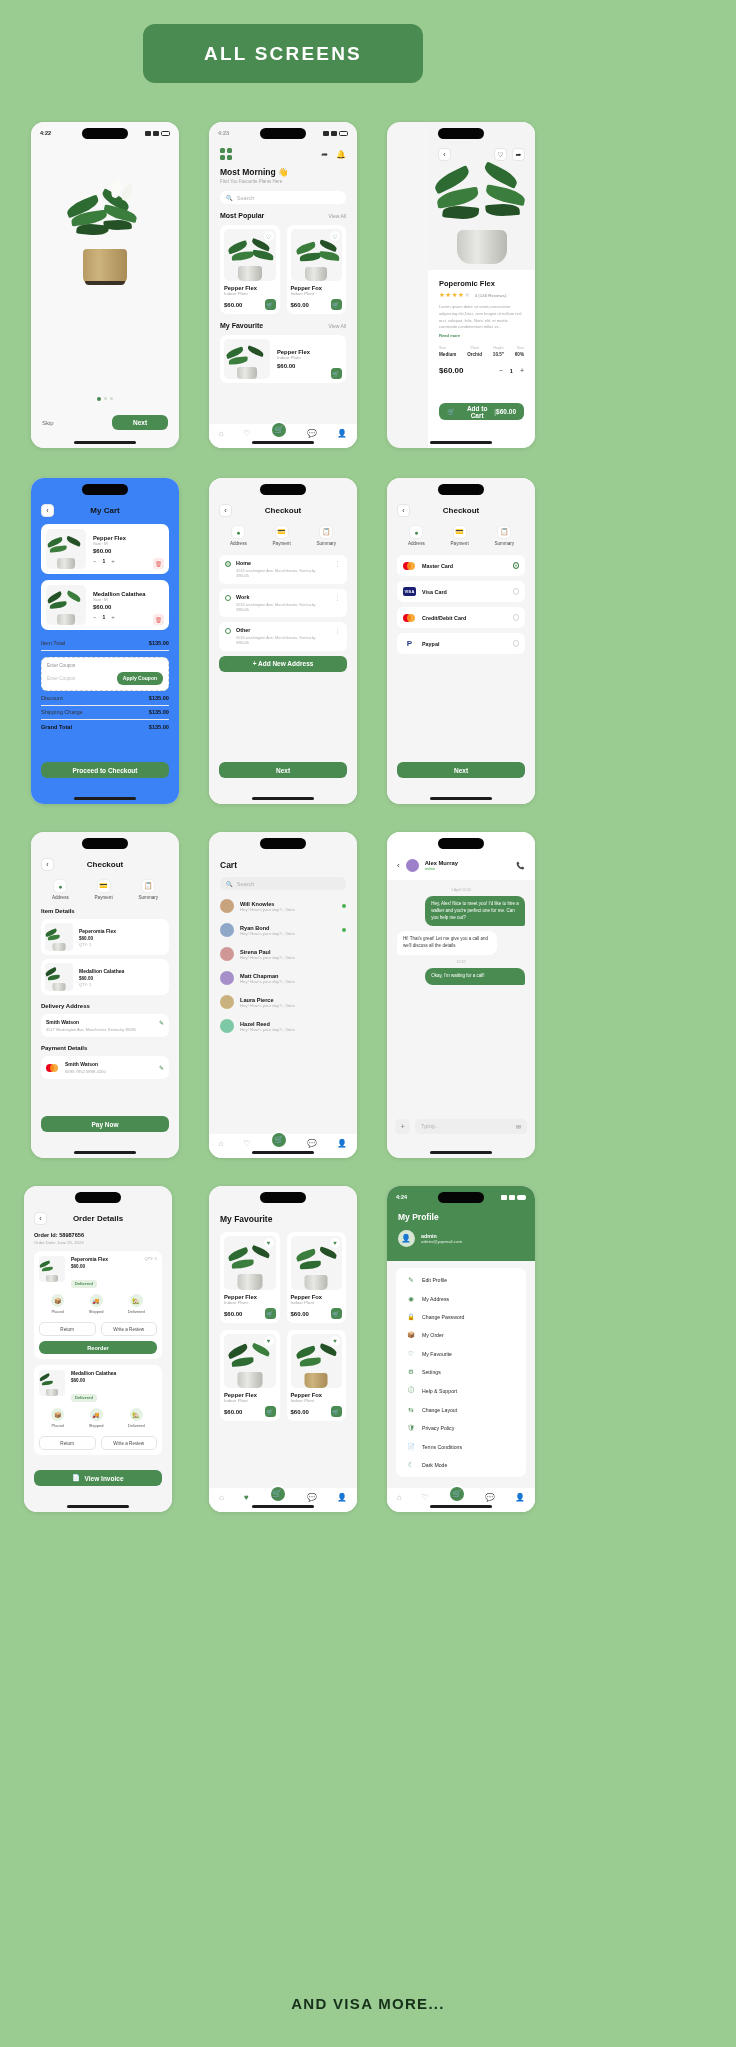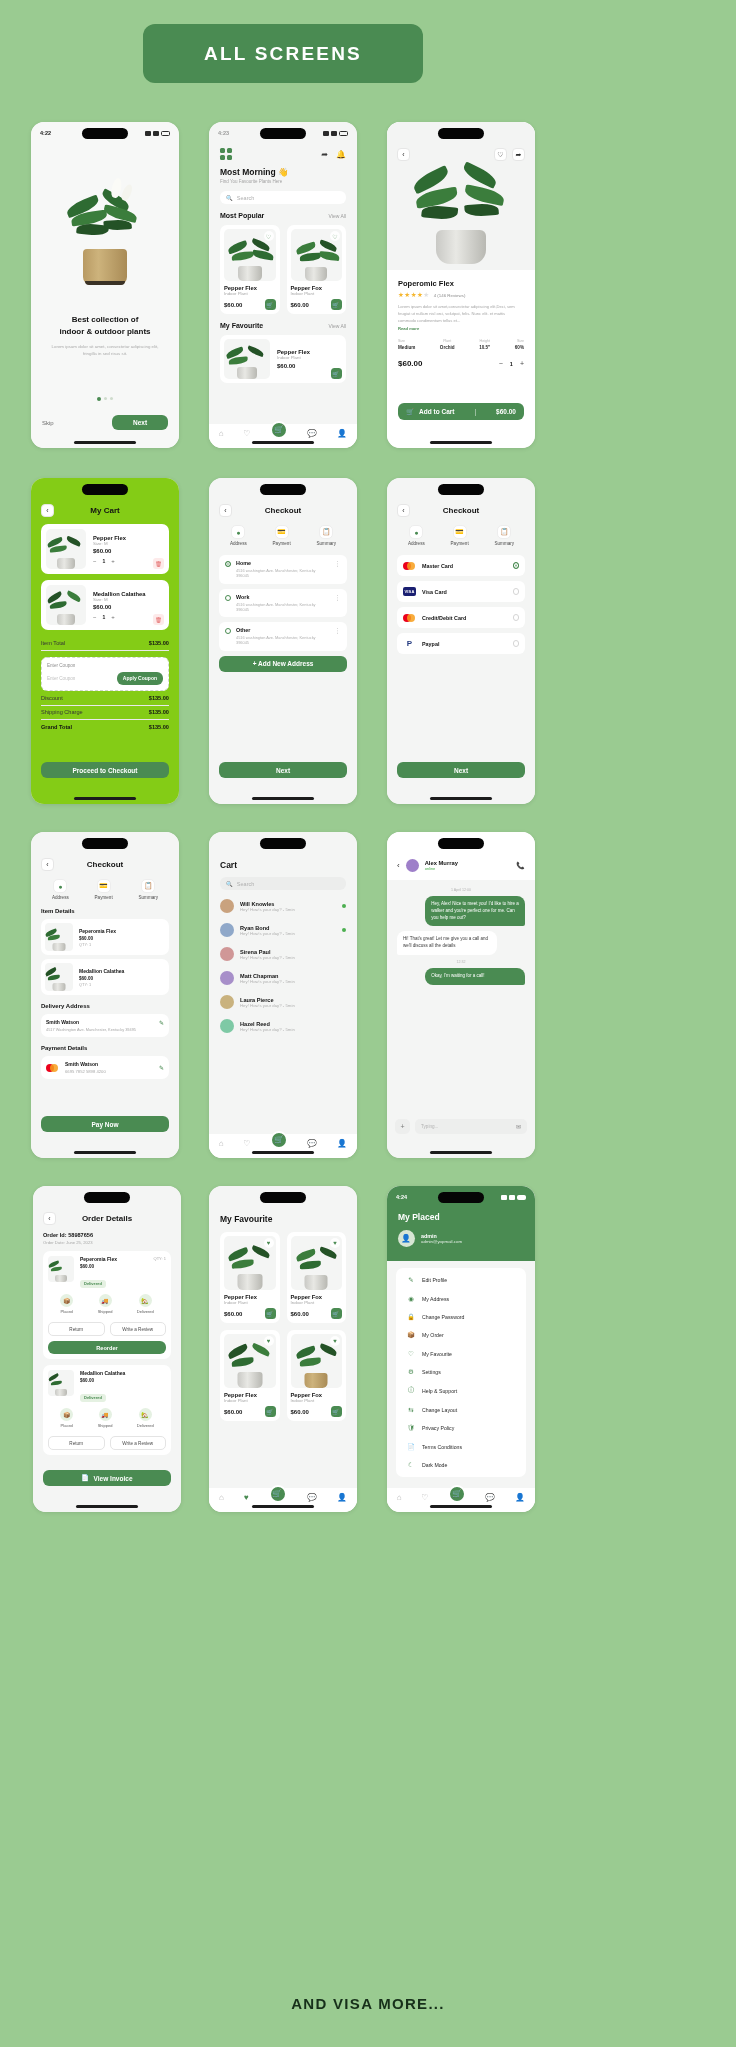--- a/index.html
+++ b/index.html
@@ -206,27 +206,20 @@
       <div class="lf lf2" style="width:36px;height:12px;left:10px;top:52px;transform:rotate(-8deg);"></div>
       <div class="lf lf3" style="width:32px;height:11px;left:14px;top:64px;transform:rotate(6deg);"></div>
       <div class="lf" style="width:30px;height:11px;left:36px;top:34px;transform:rotate(28deg) scaleX(-1);"></div>
       <div class="lf lf2" style="width:34px;height:11px;left:40px;top:48px;transform:rotate(14deg) scaleX(-1);"></div>
       <div class="lf lf3" style="width:28px;height:10px;left:42px;top:60px;transform:rotate(-4deg) scaleX(-1);"></div>
       <div style="position:absolute;left:50px;top:18px;width:9px;height:20px;background:#fbfbf7;border-radius:50% 50% 40% 40%;transform:rotate(12deg);"></div>
       <div style="position:absolute;left:61px;top:24px;width:8px;height:17px;background:#f4f4ee;border-radius:50% 50% 40% 40%;transform:rotate(24deg);"></div>
       <div class="pot tan" style="width:44px;height:36px;border-radius:4px 4px 8px 8px;"></div>
       <div style="position:absolute;left:50%;transform:translateX(-50%);bottom:0;width:40px;height:4px;background:#3a3226;border-radius:0 0 6px 6px;"></div>
     </div>
-    <div style="position:absolute;left:0;right:0;top:192px;text-align:center;padding:0 14px;">
-      <div style="font-size:8px;font-weight:bold;color:#131313;line-height:1.45;">
-        <span>Best collection of</span><br>
-        <span>indoor &amp; outdoor plants</span>
-      </div>
-      <div style="font-size:4.4px;color:#aaaaaa;line-height:1.6;margin-top:6px;">Lorem ipsum dolor sit amet, consectetur adipiscing elit, fringilla in sed risus sit.</div>
-    </div>
     <div class="dots" style="position:absolute;left:0;right:0;top:275px;">
       <span class="dot on"></span>
       <span class="dot"></span>
       <span class="dot"></span>
     </div>
     <div style="position:absolute;left:11px;right:11px;top:293px;display:flex;align-items:center;justify-content:space-between;">
       <div style="font-size:6px;color:#6d6d6d;">Skip</div>
       <div class="greenbtn" style="width:56px;">Next</div>
     </div>
   </div>
@@ -336,21 +329,21 @@
       <span class="tab-fab">🛒</span>
       <span>💬</span>
       <span>👤</span>
     </div>
   </div>
   <div class="homebar"></div>
 </div>
 
 <div class="phone" style="left:387px; top:122px;">
   <div class="notch"></div>
-  <div class="scr" style="background:#FFFFFF;">
+  <div class="scr" style="background:#FFFFFF;margin-left:41px;">
     <div style="background:#F3F4F3;height:148px;position:relative;">
       <div style="position:absolute;left:50%;transform:translateX(-50%);top:24px;width:96px;height:118px;">
         <div class="lf" style="width:38px;height:14px;left:2px;top:26px;transform:rotate(-26deg);"></div>
         <div class="lf lf2" style="width:42px;height:15px;left:4px;top:44px;transform:rotate(-10deg);"></div>
         <div class="lf lf3" style="width:36px;height:13px;left:8px;top:60px;transform:rotate(6deg);"></div>
         <div class="lf" style="width:36px;height:13px;left:46px;top:22px;transform:rotate(26deg) scaleX(-1);"></div>
         <div class="lf lf2" style="width:40px;height:14px;left:50px;top:42px;transform:rotate(12deg) scaleX(-1);"></div>
         <div class="lf lf3" style="width:34px;height:12px;left:52px;top:58px;transform:rotate(-4deg) scaleX(-1);"></div>
         <div class="pot grey" style="width:50px;height:34px;border-radius:6px 6px 14px 14px;"></div>
       </div>
@@ -406,21 +399,21 @@
         <span style="opacity:.5;">|</span>
         <span>$60.00</span>
       </div>
     </div>
   </div>
   <div class="homebar"></div>
 </div>
 
 <div class="phone" style="left:31px; top:478px;">
   <div class="notch"></div>
-  <div class="scr" style="background:#84cc16;">
+  <div class="scr" style="background:#3b82f6;">
     <div class="hdr">
       <div class="ico-btn">‹</div>
       <div class="hdr-title">My Cart</div>
       <div style="width:13px;"></div>
     </div>
     <div style="padding:7px 10px 0;">
       <div class="card" style="display:flex;gap:7px;padding:5px;align-items:center;margin-bottom:6px;position:relative;">
         <div style="background:#F4F5F4;border-radius:5px;width:40px;height:40px;position:relative;overflow:hidden;flex:none;">
           <div class="lf" style="width:16px;height:6px;left:2px;top:10px;transform:rotate(-20deg);"></div>
           <div class="lf lf2" style="width:17px;height:6px;left:4px;top:17px;transform:rotate(-4deg);"></div>
@@ -771,21 +764,21 @@
       <div style="width:15px;height:15px;border-radius:5px;background:#EDEEED;display:flex;align-items:center;justify-content:center;font-size:7px;color:#7b7b7b;">+</div>
       <div style="flex:1;height:15px;border-radius:5px;background:#EDEEED;display:flex;align-items:center;justify-content:space-between;padding:0 6px;font-size:4.6px;color:#b3b3b3;">
         <span>Typing...</span>
         <span style="font-size:6px;color:#7b7b7b;">✉</span>
       </div>
     </div>
   </div>
   <div class="homebar"></div>
 </div>
 
-<div class="phone" style="left:33px; top:1186px;text-decoration:underline;">
+<div class="phone" style="left:24px; top:1186px;text-decoration:underline;">
   <div class="notch"></div>
   <div class="scr" style="background:#F4F5F4;">
     <div class="hdr">
       <div class="ico-btn">‹</div>
       <div class="hdr-title">Order Details</div>
       <div style="width:13px;"></div>
     </div>
     <div style="padding:7px 10px 0;">
       <div style="font-size:5.6px;font-weight:bold;color:#131313;">Order Id: 58987656</div>
       <div style="font-size:4.2px;color:#a9a9a9;margin-top:2px;">Order Date: June 25, 2023</div>
@@ -959,21 +952,21 @@
     <span>4:24</span>
     <span class="sb-right">
       <span class="sb-bar" style="background:#fff;"></span>
       <span class="sb-bar" style="background:#fff;"></span>
       <span class="sb-bat" style="border-color:#fff;background:#fff;"></span>
     </span>
   </div>
   <div class="notch"></div>
   <div class="scr" style="background:#F4F5F4;">
     <div class="profhdr">
-      <div class="prof-title">My Placed</div>
+      <div class="prof-title">My Profile</div>
       <div class="prof-user">
         <div class="prof-av">👤</div>
         <div>
           <div class="prof-n">admin</div>
           <div class="prof-e">admin@yopmail.com</div>
         </div>
       </div>
     </div>
     <div style="background:#fff;margin:7px 9px 0;border-radius:7px;padding:3px 0;">
       <div class="mrow">

